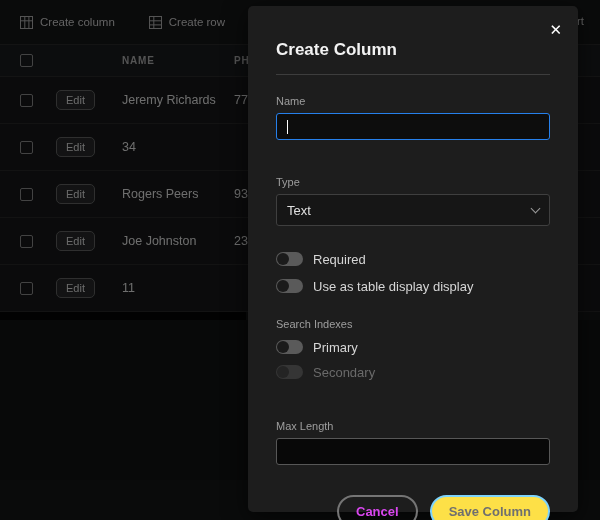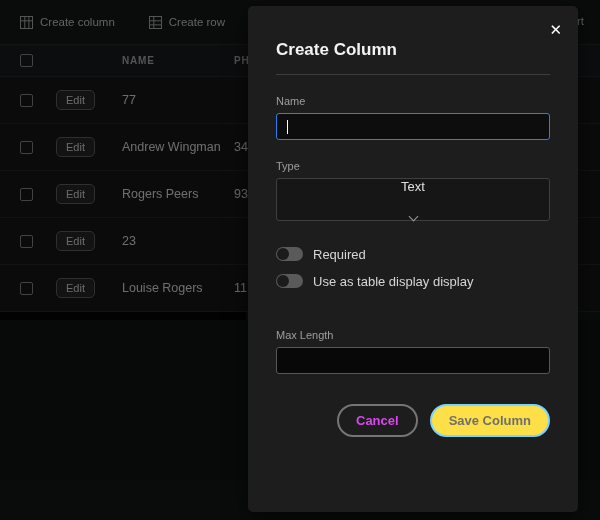--- a/index.html
+++ b/index.html
@@ -63,32 +63,32 @@
     background: #101010; border: 1px solid #3f3f3f; border-radius: 3px;
     display: flex; align-items: center; padding: 0 10px;
     font-size: 13px; color: #e6e6e6;
   }
   .input.focused { border: 1px solid #2680eb; background: #0d0d0d; }
   .input.maxlen { background: #080808; border: 1px solid #575757; }
   .caret { width: 1px; height: 14px; background: #ffffff; animation: blink 1s steps(1) infinite; }
   @keyframes blink { 50% { opacity: 0; } }
 
   .select {
-    margin-top: 6px; height: 43px; width: 100%;
+    margin-top: 6px; height: 32px; width: 100%;
     background: #161616; border: 1px solid #3f3f3f; border-radius: 3px;
     display: flex; align-items: center; justify-content: space-between;
-    padding: 0 10px; font-size: 13px; color: #e0e0e0; cursor: pointer; flex-direction: column;
+    padding: 0 10px; font-size: 13px; color: #e0e0e0; cursor: pointer;
   }
   .chevron {
     width: 7px; height: 7px; border-right: 1.5px solid #9a9a9a; border-bottom: 1.5px solid #9a9a9a;
     transform: rotate(45deg); margin-top: -4px;
   }
 
   .sec-name { margin-top: 20px; }
-  .sec-type { margin-top: 20px; }
+  .sec-type { margin-top: 36px; }
   .sec-toggle1 { margin-top: 26px; }
   .sec-toggle2 { margin-top: 12px; }
   .sec-search { margin-top: 24px; }
   .sec-search .toggle-row { margin-top: 10px; }
   .sec-maxlen { margin-top: 40px; }
 
   .toggle-row { display: flex; align-items: flex-start; gap: 10px; }
   .toggle {
     width: 27px; height: 14px; border-radius: 8px; background: #5a5a5a;
     position: relative; flex: 0 0 auto; cursor: pointer;
@@ -144,43 +144,43 @@
   <div class="thead">
     <div class="checkbox"></div>
     <div></div>
     <div class="th">NAME</div>
     <div class="th">PH</div>
   </div>
 
   <div class="trow">
     <div class="checkbox"></div>
     <button class="edit-btn">Edit</button>
+    <div class="cell-name">Jeremy Richards</div>
     <div class="cell-phone">77</div>
   </div>
   <div class="trow">
     <div class="checkbox"></div>
     <button class="edit-btn">Edit</button>
-    <div class="cell-name">Andrew Wingman</div>
     <div class="cell-phone">34</div>
   </div>
   <div class="trow">
     <div class="checkbox"></div>
     <button class="edit-btn">Edit</button>
     <div class="cell-name">Rogers Peers</div>
     <div class="cell-phone">93</div>
   </div>
   <div class="trow">
     <div class="checkbox"></div>
     <button class="edit-btn">Edit</button>
+    <div class="cell-name">Joe Johnston</div>
     <div class="cell-phone">23</div>
   </div>
   <div class="trow">
     <div class="checkbox"></div>
     <button class="edit-btn">Edit</button>
-    <div class="cell-name">Louise Rogers</div>
     <div class="cell-phone">11</div>
   </div>
 
   <div class="scroll-strip"></div>
   <div class="below-table"></div>
 </div>
 
 <div class="overlay"></div>
 
 <div class="modal">
@@ -211,20 +211,35 @@
     <span class="toggle-label">Required</span>
   </div>
 
   <div class="toggle-row sec-toggle2">
     <div class="toggle">
         <div class="knob"></div>
       </div>
     <span class="toggle-label">Use as table display display</span>
   </div>
 
+  <div class="sec-search">
+    <label class="field-label">Search Indexes</label>
+    <div class="toggle-row">
+      <div class="toggle">
+          <div class="knob"></div>
+        </div>
+      <span class="toggle-label">Primary</span>
+    </div>
+    <div class="toggle-row">
+      <div class="toggle disabled">
+          <div class="knob"></div>
+        </div>
+      <span class="toggle-label disabled">Secondary</span>
+    </div>
+  </div>
 
   <div class="sec-maxlen">
     <label class="field-label">Max Length</label>
     <div class="input maxlen">
       <span></span>
     </div>
   </div>
 
   <div class="buttons">
     <button class="btn btn-cancel">Cancel</button>

